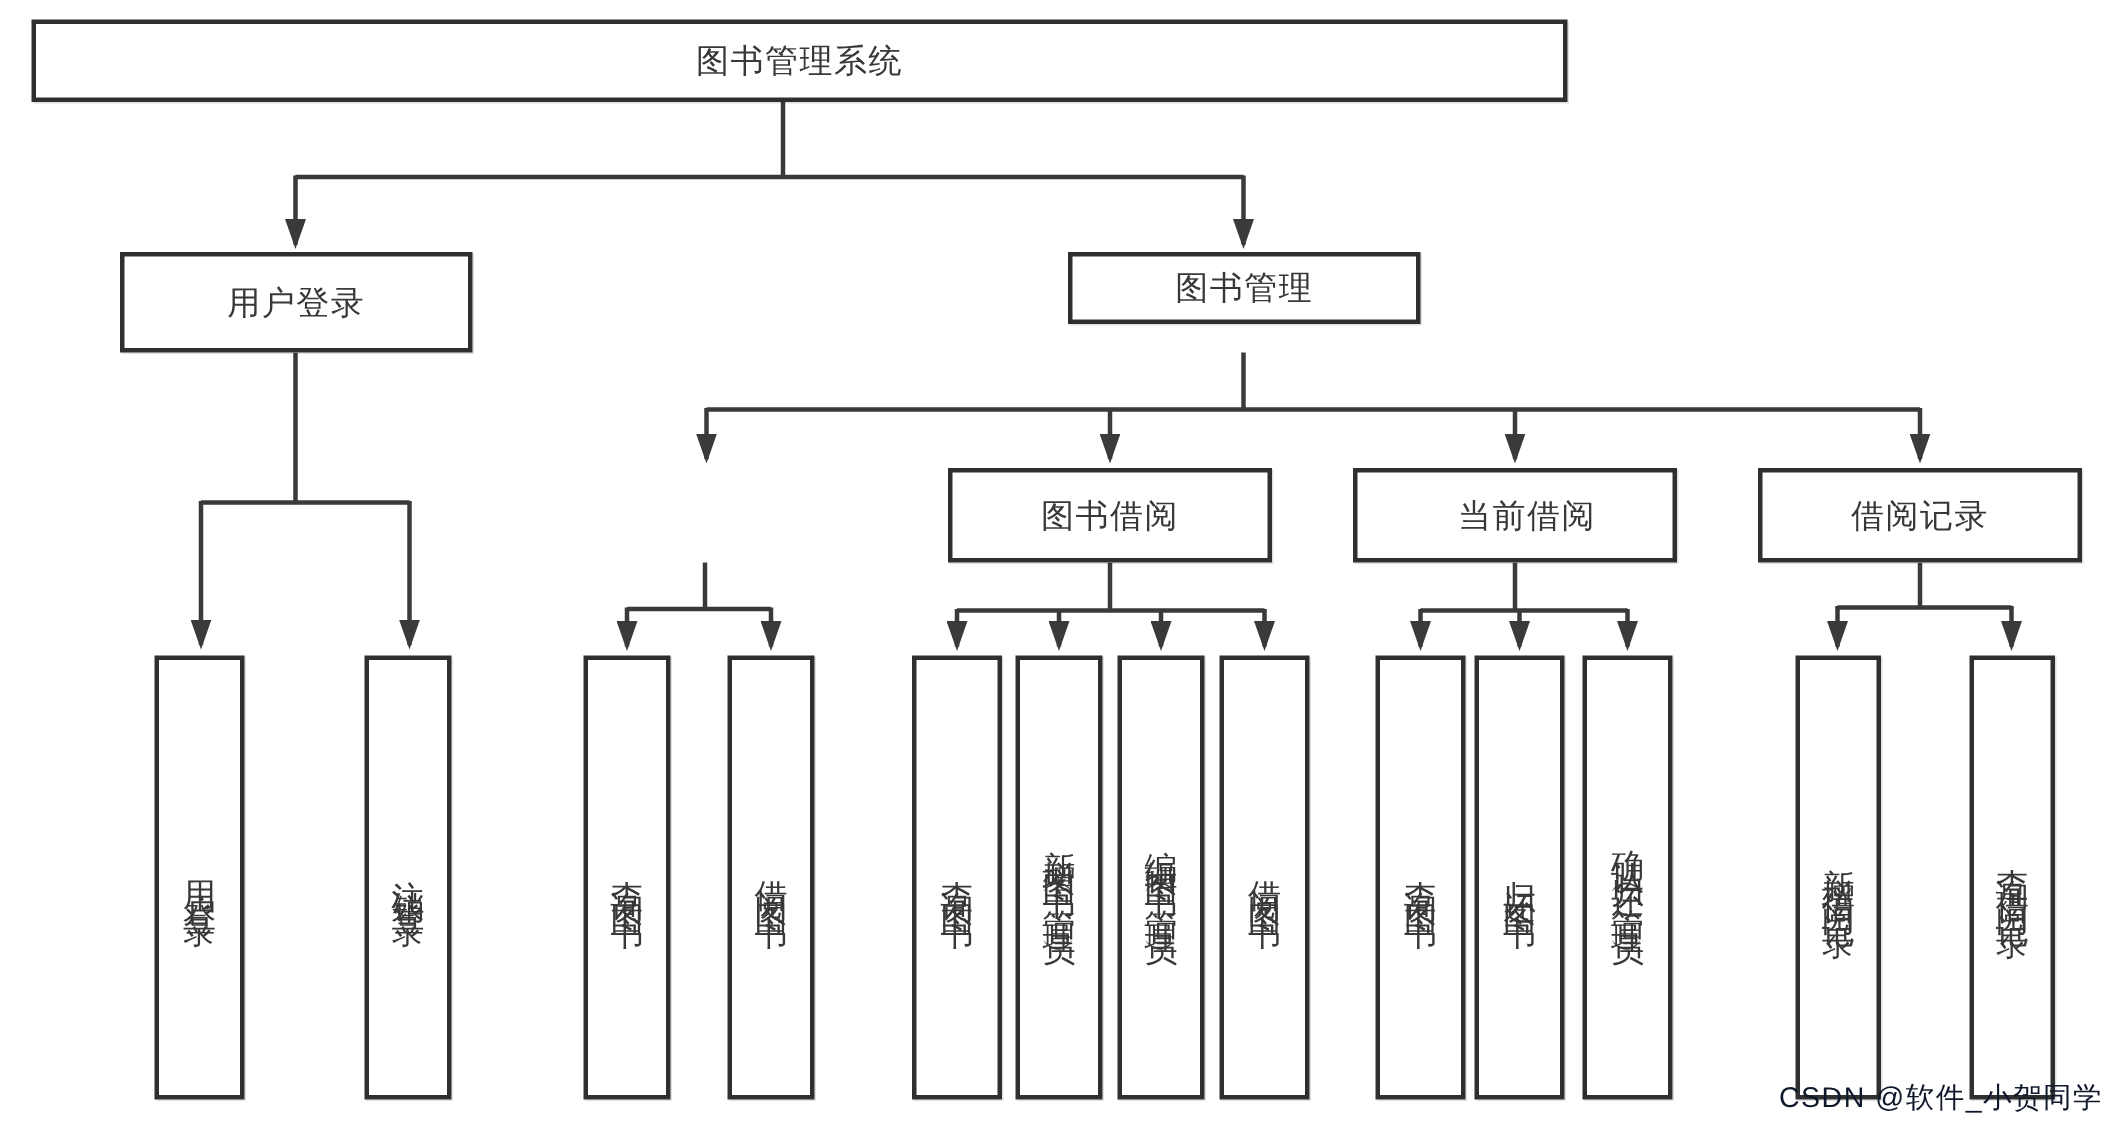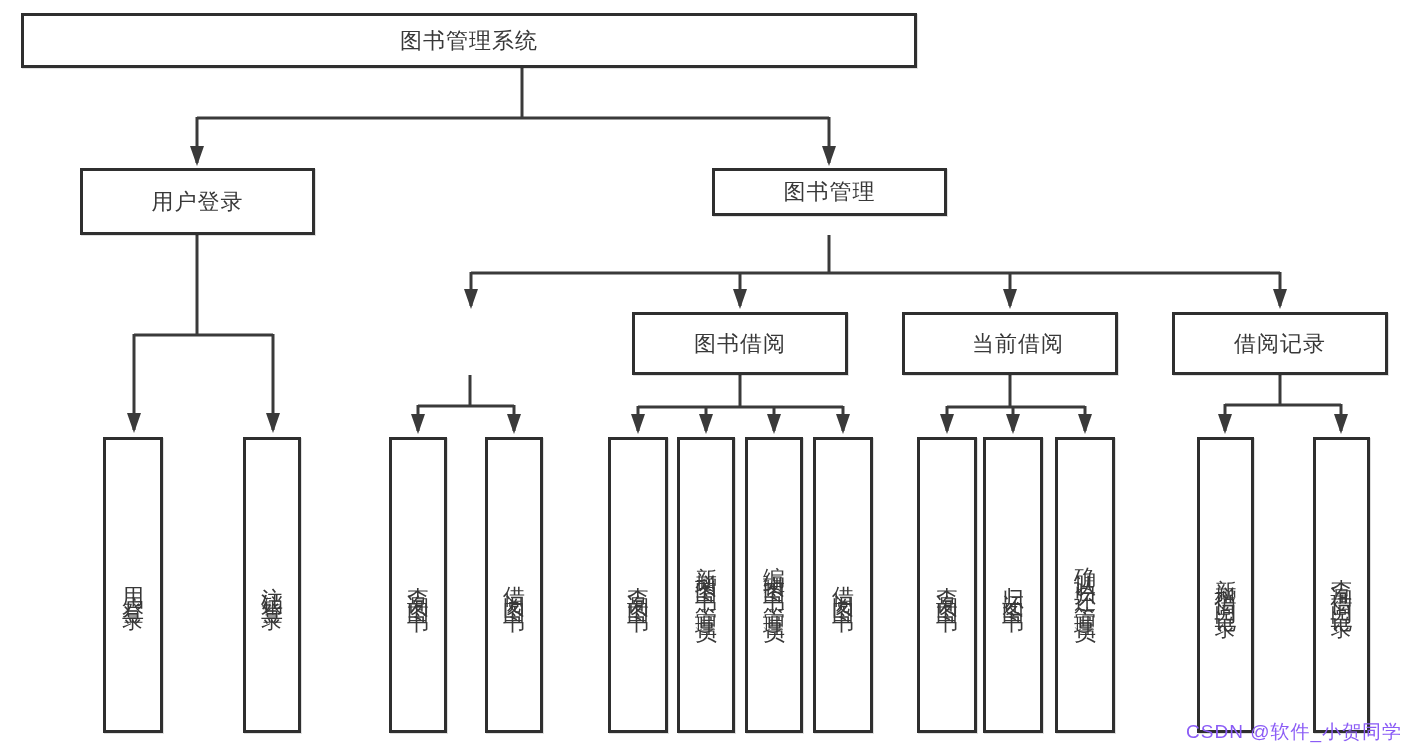--- a/index.html
+++ b/index.html
@@ -48,21 +48,21 @@
     justify-content: center;
   }
   .node.v .lbl {
     writing-mode: vertical-rl;
     text-orientation: mixed;
     letter-spacing: 8px;
     line-height: 1;
     font-size: 22px;
   }
   
-  .root-box      { left: 21px;   top: 13px;  width: 896px; height: 55px; }
+  .root-box      { left: 21px;   top: 13px;  width: 1024px; height: 55px; }
   .lvl2-a        { left: 80px;   top: 168px; width: 235px;  height: 67px; }
   .lvl2-b        { left: 712px;  top: 168px; width: 235px;  height: 48px; }
   .lvl3          { top: 312px; width: 216px; height: 63px; }
   .lvl3-a { left: 362px; }
   .lvl3-b { left: 632px; }
   .lvl3-c { left: 902px; padding-left: 16px; }
   .lvl3-d { left: 1172px; }
   .leaf { top: 437px; height: 296px; }
   .leaf-a { left: 103px;  width: 60px; }
   .leaf-b { left: 243px;  width: 58px; }
@@ -75,21 +75,21 @@
   .leaf-i { left: 917px;  width: 60px; }
   .leaf-j { left: 983px;  width: 60px; }
   .leaf-k { left: 1055px; width: 60px; }
   .leaf-l { left: 1197px; width: 57px; }
   .leaf-m { left: 1313px; width: 57px; }
   #watermark {
     position: absolute;
     right: 3px;
     bottom: 2px;
     font-size: 19px;
-    color: #8b5cf6;
+    color: #0f172a;
     z-index: 3;
     letter-spacing: 1px;
   }
 </style>
 </head>
 <body>
 
 <div id="stage">
 
   <svg id="wires" viewBox="0 0 1405 747" xmlns="http://www.w3.org/2000/svg">

